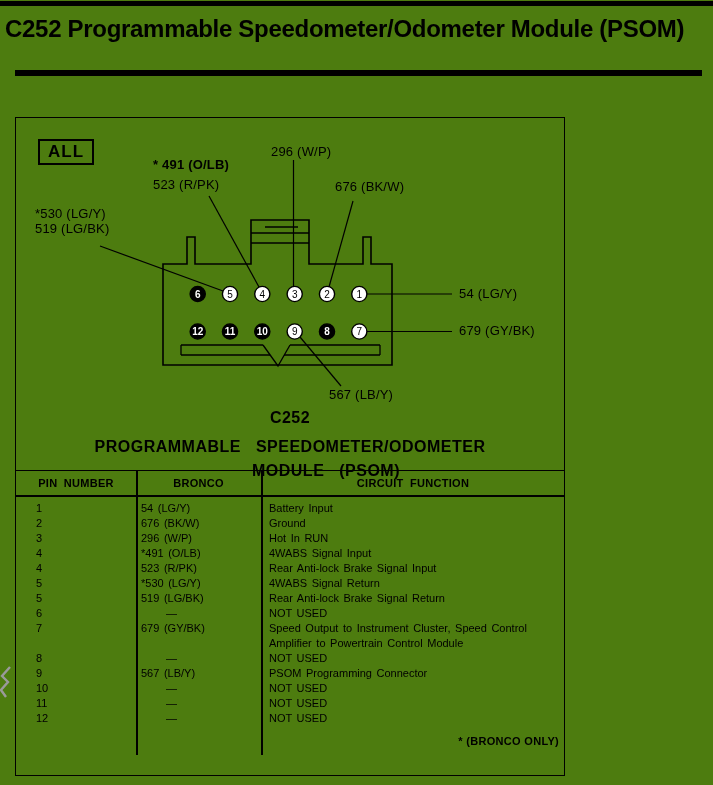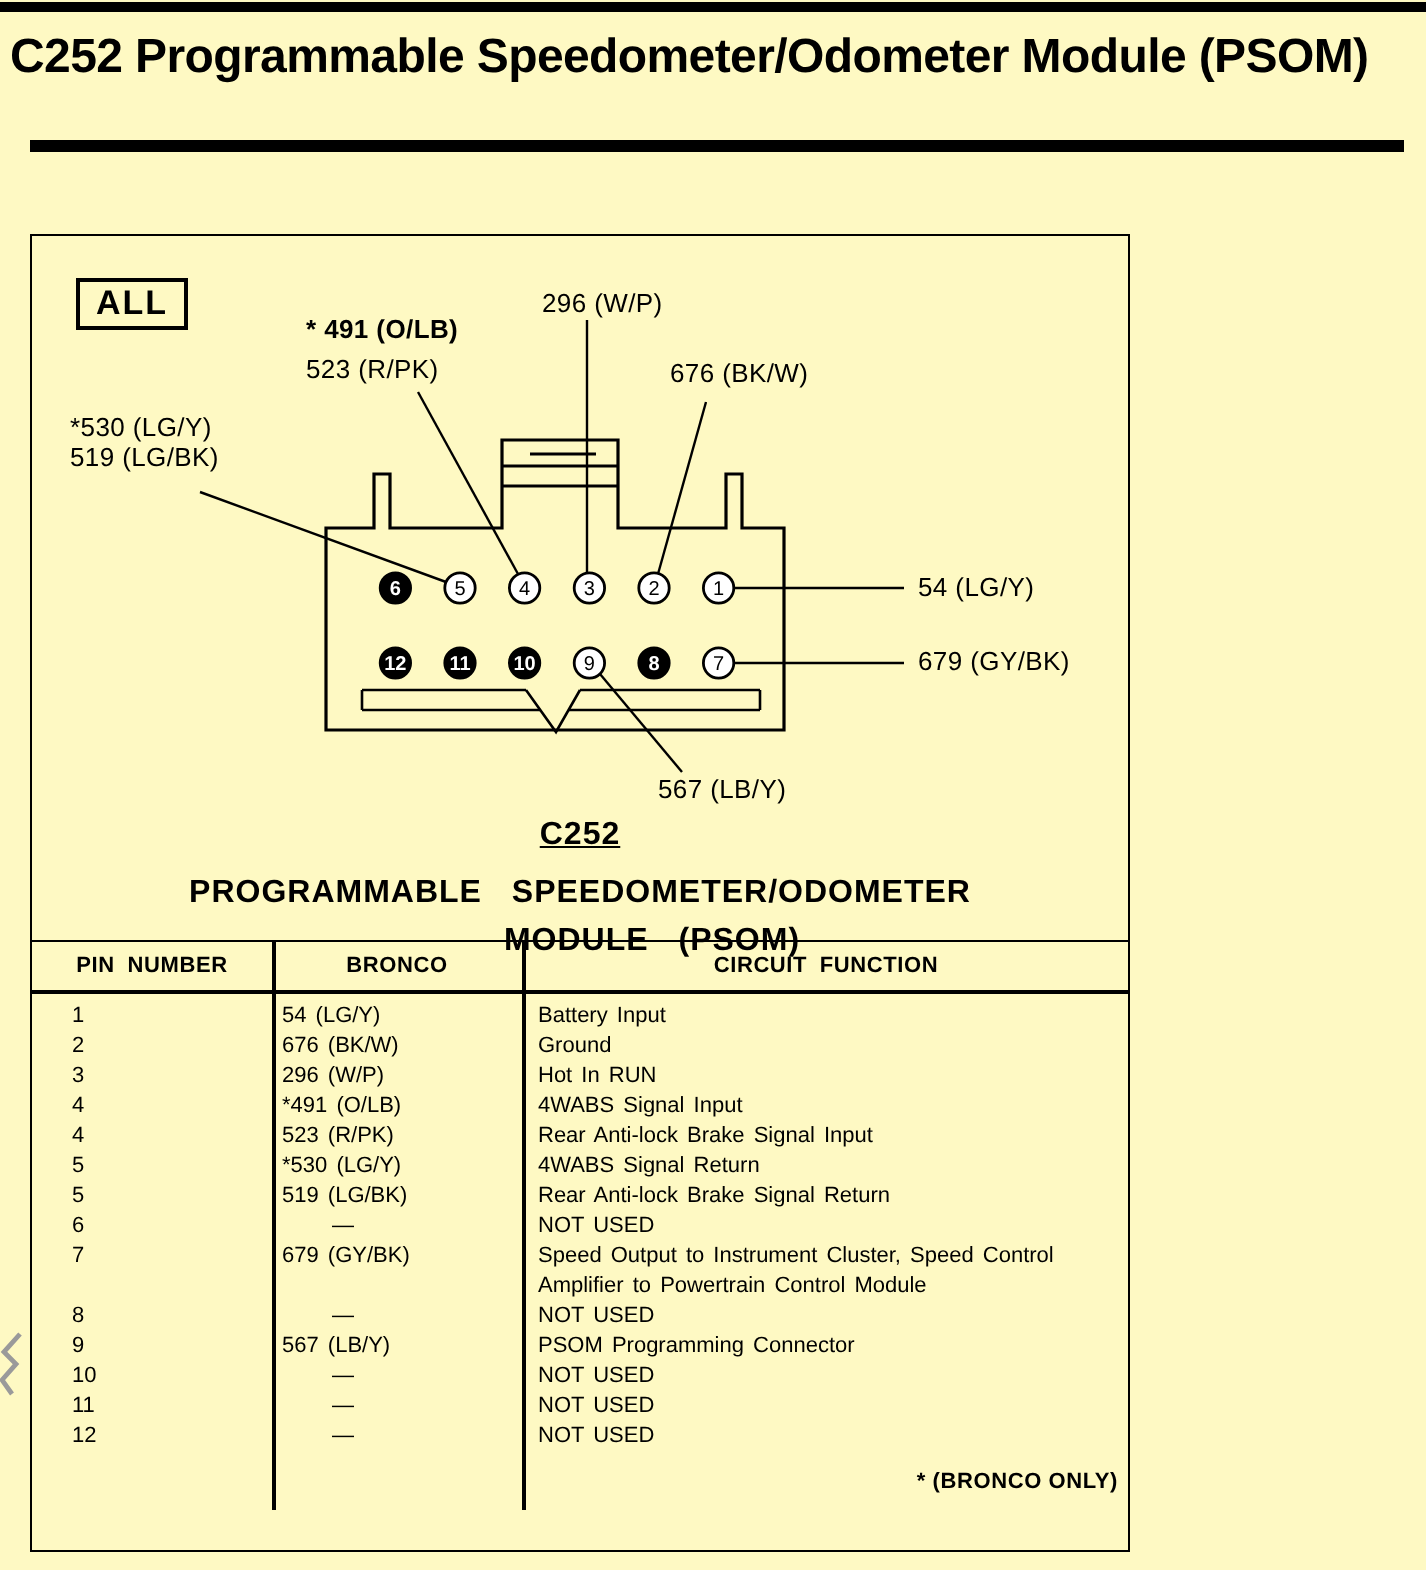--- a/index.html
+++ b/index.html
@@ -1,17 +1,17 @@
 <!DOCTYPE html>
 <html><head>
 <meta charset="utf-8">
 <style>
   html,body{margin:0;padding:0;background:#fff;}
   #canvas{
-    position:relative;width:713px;height:785px;background:#fef9c3;overflow:hidden;
+    position:relative;width:713px;height:785px;background:#4d7c0f;overflow:hidden;
     font-family:"Liberation Sans",sans-serif;color:#000;
   }
   .abs{position:absolute;}
   
   .topbar{left:0;top:1px;width:713px;height:5px;background:#000;}
   .page-title{left:5px;top:15px;width:705px;font-size:24px;font-weight:bold;letter-spacing:-0.3px;white-space:nowrap;}
   .rule{left:15px;top:70px;width:687px;height:6px;background:#000;}
   
   .mainbox{left:15px;top:117px;width:550px;height:659px;border:1.6px solid #000;box-sizing:border-box;}
   .all-box{left:38px;top:139px;width:56px;height:26px;border:2.5px solid #000;box-sizing:border-box;
@@ -20,21 +20,21 @@
   
   .wire{font-size:13px;white-space:nowrap;letter-spacing:0.2px;}
   .w491{left:153px;top:157px;font-weight:bold;} .w523{left:153px;top:177px;}
   .w296{left:271px;top:144px;} .w676{left:335px;top:179px;}
   .w530{left:35px;top:206px;}  .w519{left:35px;top:221px;}
   .w54{left:459px;top:286px;}  .w679{left:459px;top:323px;}
   .w567{left:329px;top:387px;}
   
   .cap{left:15px;width:550px;text-align:center;font-weight:bold;font-size:16px;letter-spacing:0.5px;}
   .cap-c252{top:409px;}
-  .cap-c252 span{text-decoration:underline;}
+  .cap-c252 span{}
   .cap-l1{top:438px;word-spacing:10px;}
   .cap-l2{top:462px;word-spacing:10px;padding-left:36px;}
   
   .ptable{left:16px;top:470px;width:549px;height:285px;border-top:1.6px solid #000;box-sizing:border-box;font-size:11px;}
   .vline{position:absolute;top:0;bottom:0;width:1.5px;background:#000;}
   .vline.v1{left:120px;} .vline.v2{left:245px;}
   .thead{display:grid;grid-template-columns:120px 125px 1fr;height:24px;border-bottom:2px solid #000;align-items:center;}
   .th{text-align:center;font-weight:bold;word-spacing:3px;letter-spacing:0.3px;}
   .tbody{padding-top:4px;}
   .trow{display:grid;grid-template-columns:120px 125px 1fr;line-height:15px;}

